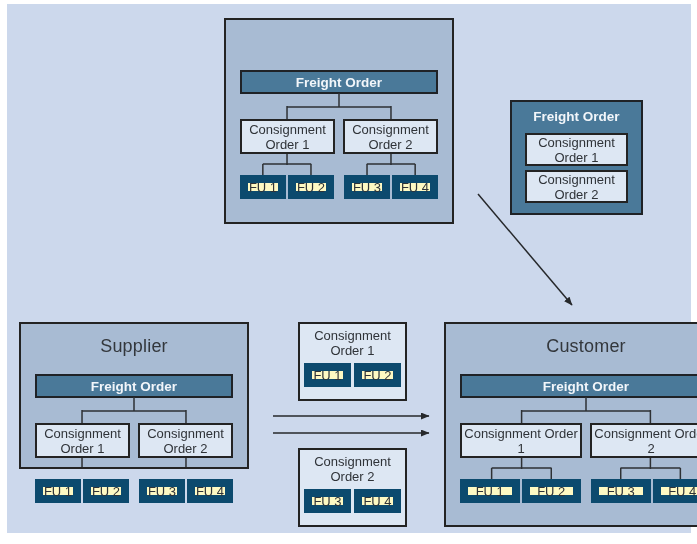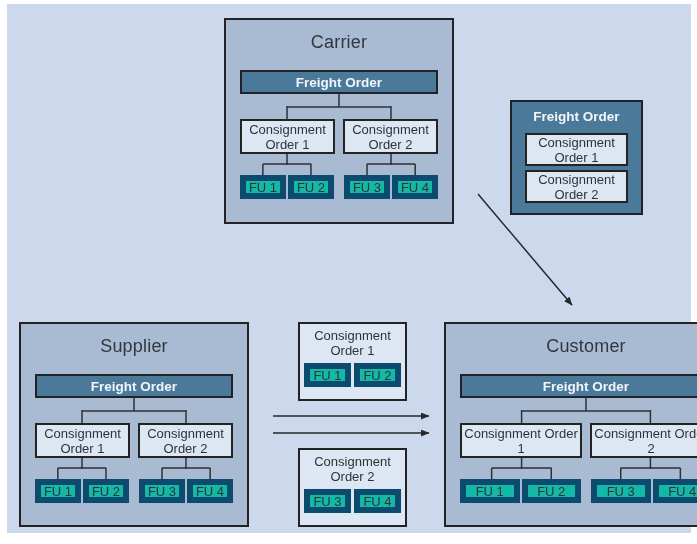--- a/index.html
+++ b/index.html
@@ -13,30 +13,30 @@
              font-size:18px;color:#33373c;letter-spacing:.2px;}
   .fo-bar{position:absolute;left:14px;right:14px;top:50px;height:24px;
           background:#4a7999;border:2px solid #1f2226;box-sizing:border-box;
           display:flex;align-items:center;justify-content:center;
           color:#f2f6fa;font-weight:bold;font-size:13.5px;}
   .co-row{position:absolute;left:14px;right:14px;top:99px;height:35px;display:flex;gap:8px;}
   .co-box{flex:1;background:#dde7f3;border:2px solid #232323;box-sizing:border-box;
           display:flex;flex-direction:column;align-items:center;justify-content:center;
           font-size:13px;line-height:15px;color:#2f3338;text-align:center;}
   .fu-row{position:absolute;left:14px;right:14px;top:155px;height:24px;display:flex;}
-  .fu-box{flex:1;background:#14b8a6;border:6px solid #0c4a6e;box-sizing:border-box;
+  .fu-box{flex:1;background:#fef9c3;border:8px solid #0c4a6e;box-sizing:border-box;
           display:flex;align-items:center;justify-content:center;
           font-size:13px;color:#2f3338;white-space:nowrap;}
   .fu-box.g2{margin-left:2px;}
   .fu-box.g10{margin-left:10px;}
   .tree{position:absolute;left:0;top:0;width:100%;height:100%;pointer-events:none;}
   .tree line{stroke:#2e3134;stroke-width:1.5;}
 
   #carrier{left:217px;top:14px;width:230px;height:206px;}
-  #supplier{left:12px;top:318px;width:230px;height:205px;padding-left:21px;}
+  #supplier{left:12px;top:318px;width:230px;height:147px;padding-left:21px;}
   #customer{left:437px;top:318px;width:284px;height:205px;}
 
   
   .standalone{position:absolute;left:503px;top:96px;width:133px;height:115px;
               background:#4a7999;border:2px solid #1f2226;box-sizing:border-box;}
   .standalone-title{position:absolute;left:0;right:0;top:7px;text-align:center;
                     color:#f2f6fa;font-weight:bold;font-size:13.5px;}
   .standalone .s-co{position:absolute;left:13px;right:13px;height:33px;
                     background:#dde7f3;border:2px solid #232323;box-sizing:border-box;
                     display:flex;flex-direction:column;align-items:center;justify-content:center;
@@ -58,21 +58,20 @@
   .overlay{position:absolute;left:0;top:0;width:697px;height:544px;pointer-events:none;}
   .overlay line{stroke:#26282b;stroke-width:1.5;}
 </style>
 </head>
 <body>
 
 <div class="page">
   <div class="canvas">
 
     <section class="org" id="carrier">
-      <div class="org-title">Carrier</div>
       <div class="fo-bar">Freight Order</div>
       <svg class="tree">
         <line x1="50%" y1="73" x2="50%" y2="87"></line>
         <line x1="27%" y1="87" x2="73%" y2="87"></line>
         <line x1="27%" y1="86" x2="27%" y2="100"></line>
         <line x1="73%" y1="86" x2="73%" y2="100"></line>
         <line x1="27%" y1="133" x2="27%" y2="145"></line>
         <line x1="73%" y1="133" x2="73%" y2="145"></line>
         <line x1="16.3%" y1="144" x2="37.7%" y2="144"></line>
         <line x1="62.3%" y1="144" x2="83.7%" y2="144"></line>

